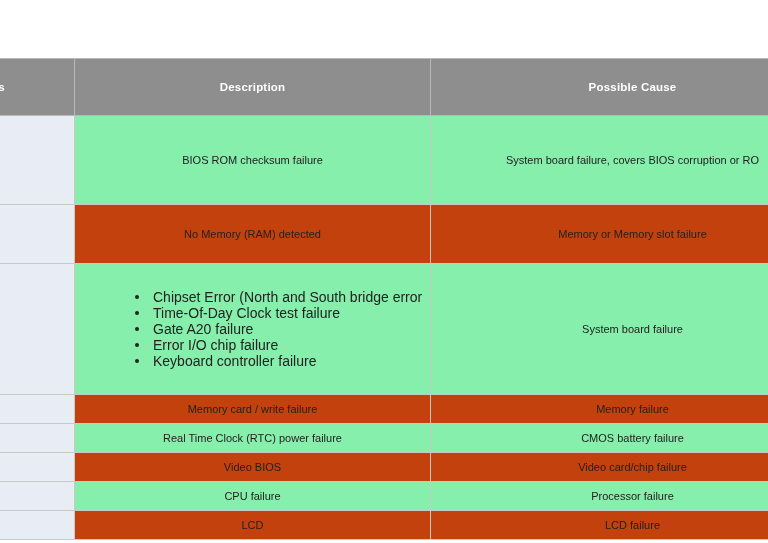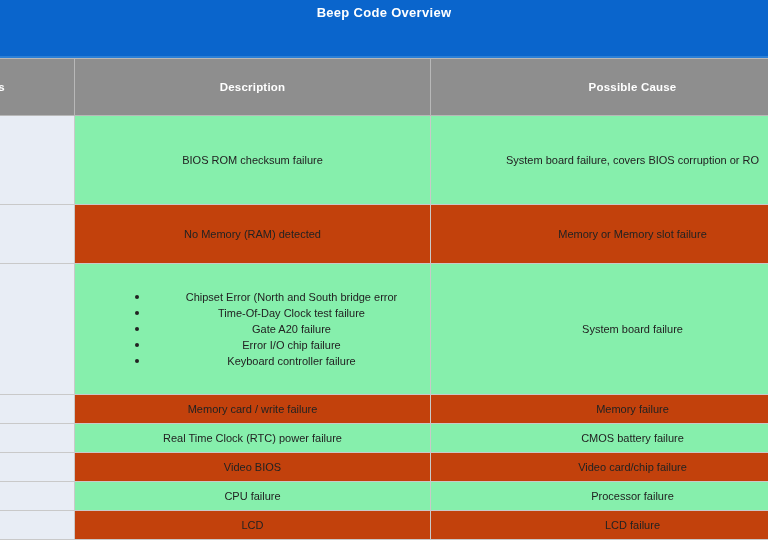--- a/index.html
+++ b/index.html
@@ -132,46 +132,41 @@
     vertical-align: middle;
     padding: 0;
   }
   ul.bullets {
     margin: 0;
     padding: 0 0 0 78px;
     list-style: none;
   }
   ul.bullets li {
     position: relative;
-    font-size: 11px;
+    font-size: 14px;
     line-height: 16px;
     color: #222222;
     white-space: nowrap;
-    text-align: center;
   }
   ul.bullets li::before {
     content: "";
     position: absolute;
     left: -18px;
     top: 6px;
     width: 4px;
     height: 4px;
     background: #222222;
     border-radius: 50%;
   }
 </style>
 </head>
 <body>
 
 <div id="screen">
 
-  <div class="banner">
-    <div class="banner-title">Beep Code Overview</div>
-    <div class="banner-underline"></div>
-  </div>
 
   <div class="table-clip">
     <table class="beep">
       <colgroup>
         <col class="c-beeps">
         <col class="c-desc">
         <col class="c-cause">
       </colgroup>
       <thead>
         <tr>

